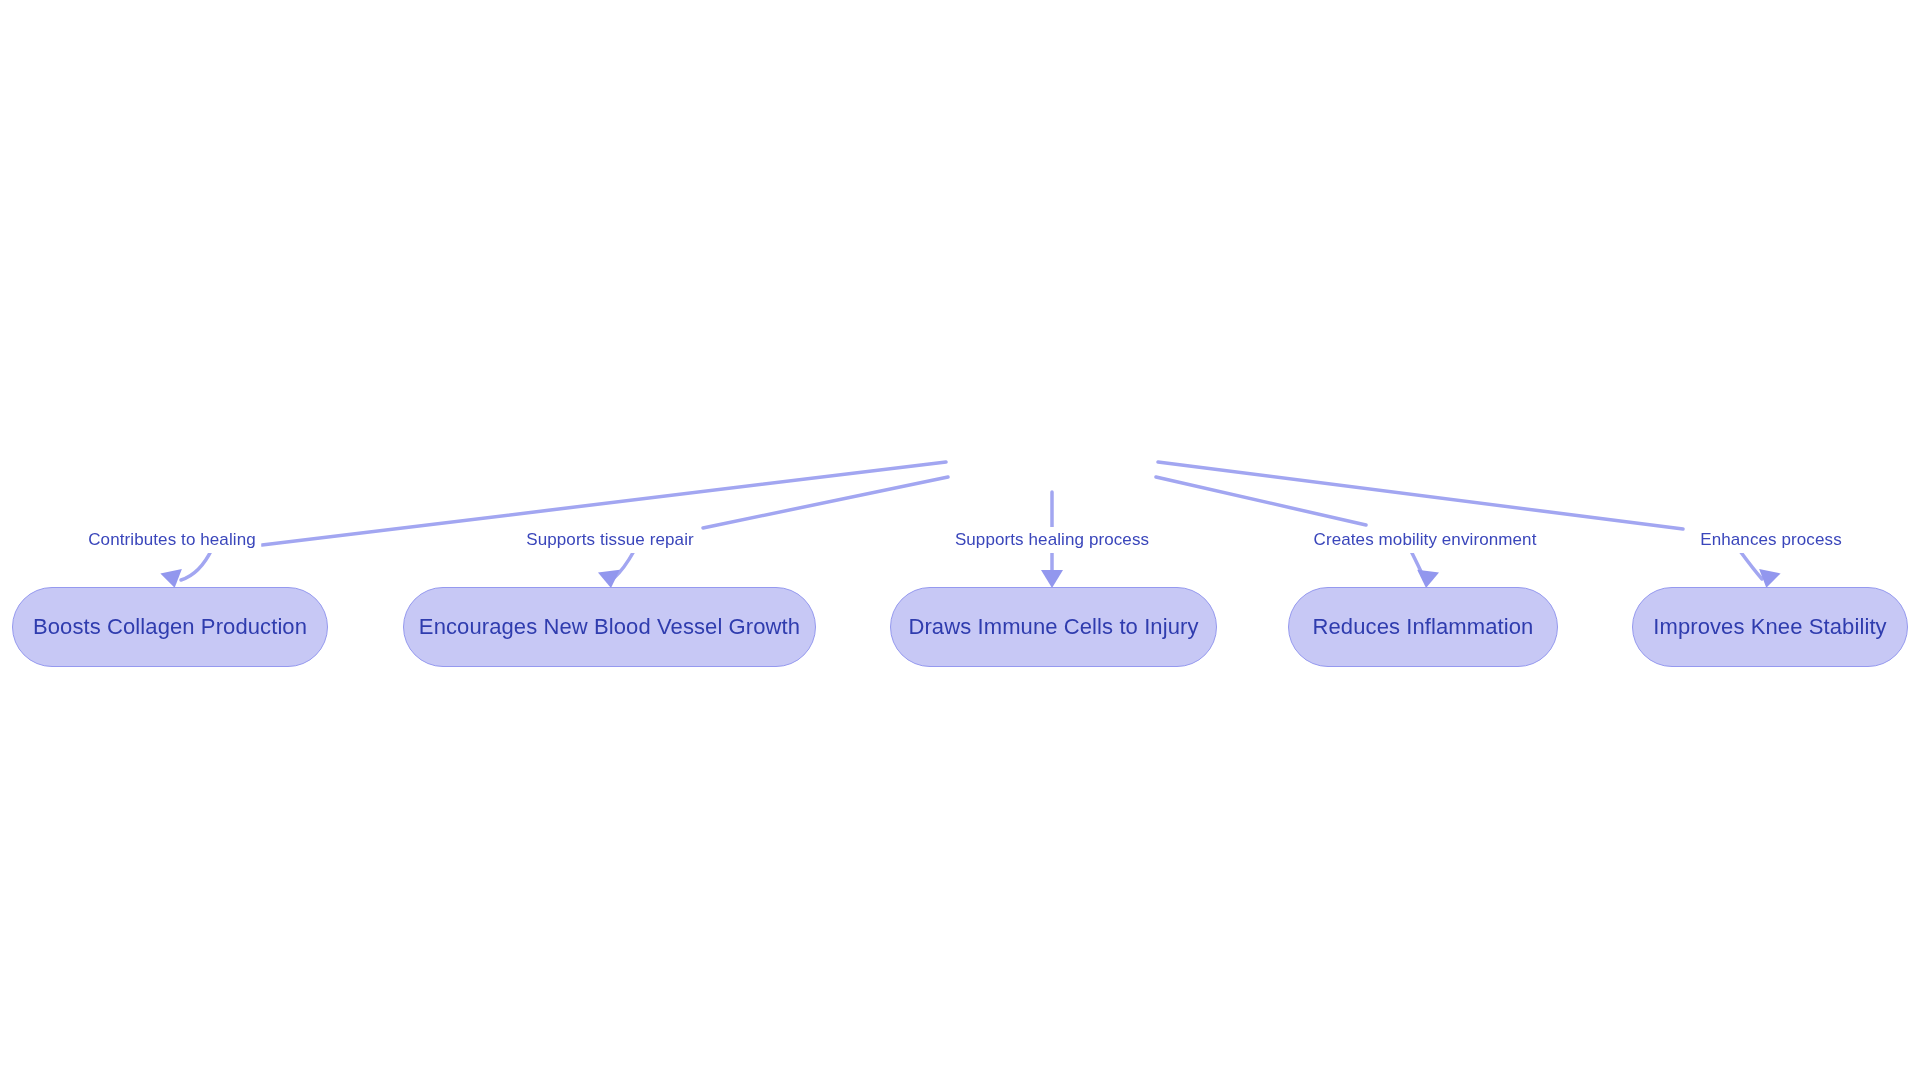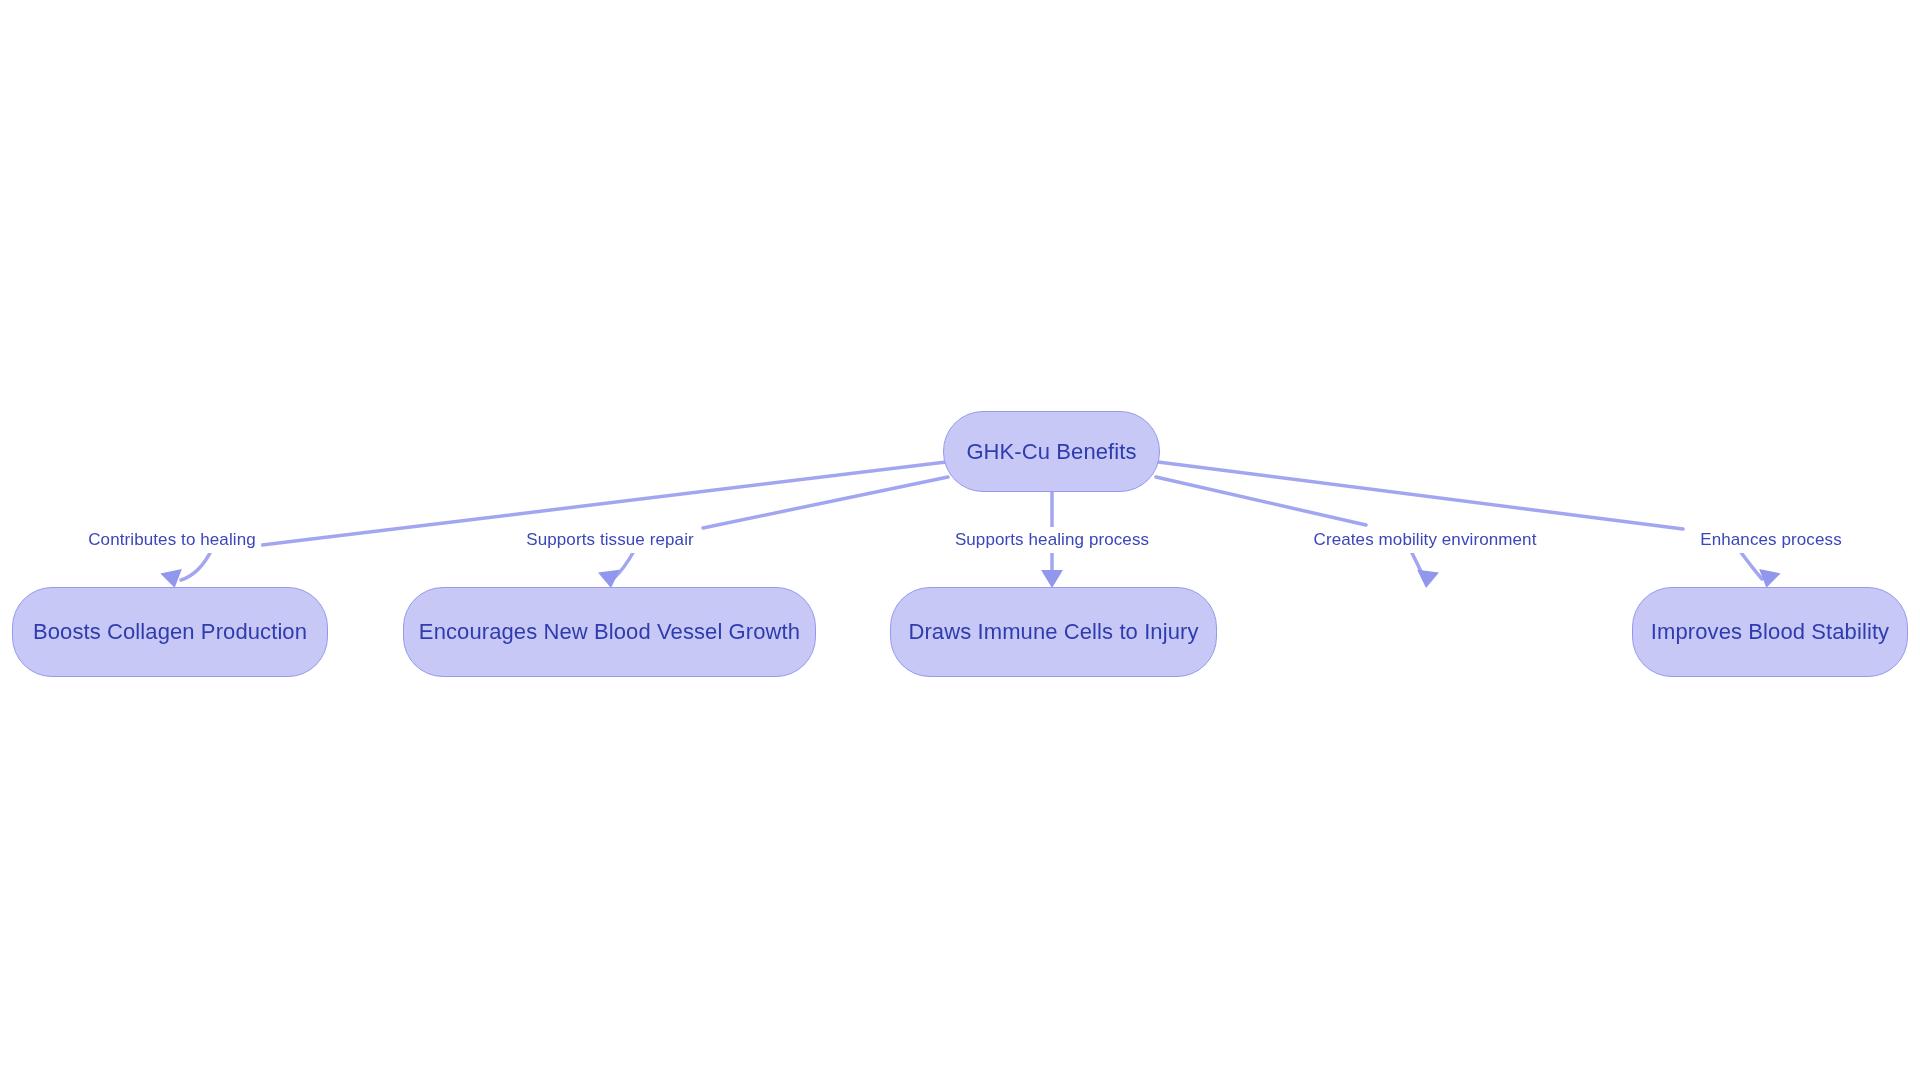--- a/index.html
+++ b/index.html
@@ -37,21 +37,21 @@
     stroke-width: 3.5;
     fill: none;
     stroke-linecap: round;
   }
   svg.edges polygon.arrowhead {
     fill: var(--arrow);
     stroke: none;
   }
   .node {
     position: absolute;
-    height: 90px;
+    height: 80px;
     border-radius: 40px;
     background: var(--node-fill);
     border: 1.5px solid var(--node-border);
     display: flex;
     align-items: center;
     justify-content: center;
     color: var(--node-text);
     font-size: 22px;
     letter-spacing: 0.1px;
     white-space: nowrap;
@@ -102,36 +102,36 @@
     <path class="edge-hook" d="M1410,549 Q1420,569 1424,578"></path>
     <path class="edge-hook" d="M1740,551 Q1754,570 1762,579"></path>
 
     <polygon class="arrowhead" points="162,571 184,571 173,588" transform="rotate(-12 173 580)"></polygon>
     <polygon class="arrowhead" points="599,571 621,571 610,588" transform="rotate(-7 610 580)"></polygon>
     <polygon class="arrowhead" points="1041,570 1063,570 1052,588"></polygon>
     <polygon class="arrowhead" points="1416,571 1438,571 1427,588" transform="rotate(7 1427 580)"></polygon>
     <polygon class="arrowhead" points="1757,571 1779,571 1768,588" transform="rotate(12 1768 580)"></polygon>
   </svg>
 
-  <div class="node root">
-    <span>GHK-Cu Benefits</span>
-  </div>
 
   <div class="edge-label l1">Contributes to healing</div>
   <div class="edge-label l2">Supports tissue repair</div>
   <div class="edge-label l3">Supports healing process</div>
   <div class="edge-label l4">Creates mobility environment</div>
   <div class="edge-label l5">Enhances process</div>
 
   <div class="node n1">
     <span>Boosts Collagen Production</span>
   </div>
   <div class="node n2">
     <span>Encourages New Blood Vessel Growth</span>
   </div>
   <div class="node n3">
     <span>Draws Immune Cells to Injury</span>
   </div>
+  <div class="node n4">
+    <span>Reduces Inflammation</span>
+  </div>
   <div class="node n5">
-    <span>Improves Blood Stability</span>
+    <span>Improves Knee Stability</span>
   </div>
 
 </div>
 
 </body></html>

